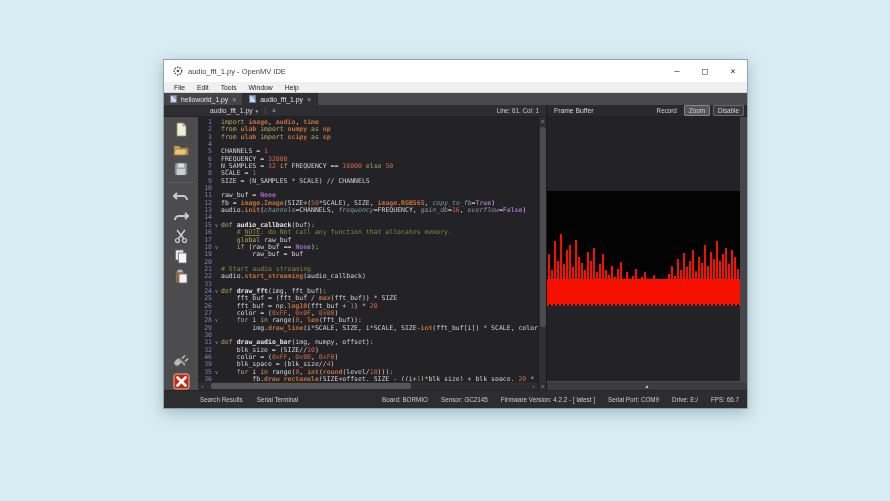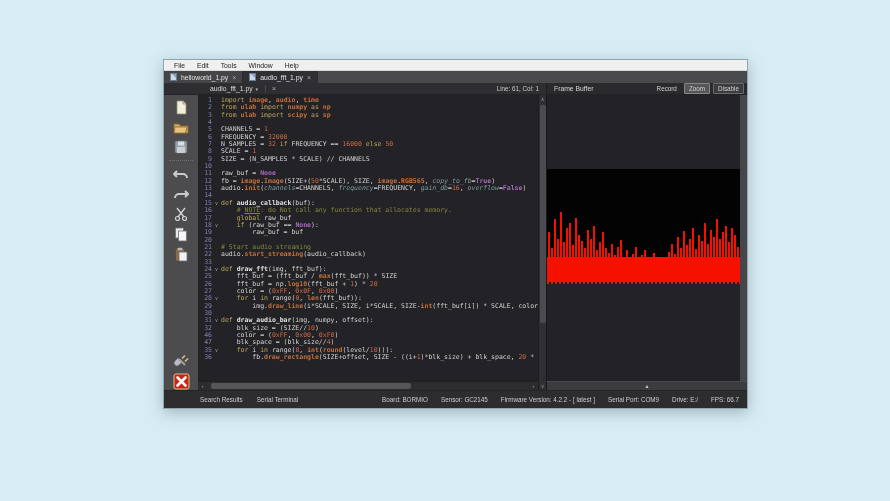--- a/index.html
+++ b/index.html
@@ -103,20 +103,32 @@
   .sb-item { white-space:nowrap; }
   .sb-right { margin-left:auto; display:flex; gap:13px; margin-right:8px; }
 
   svg { display:block; }
 </style>
 </head>
 <body>
 
 <div class="window">
 
+  <div class="titlebar">
+    <svg class="app-logo" viewBox="0 0 12 12">
+      <circle cx="6" cy="6" r="4.5" fill="none" stroke="#555" stroke-width="1.6" stroke-dasharray="2 1.2"></circle>
+      <circle cx="6" cy="6" r="1.6" fill="#555"></circle>
+    </svg>
+    <span class="title-text">audio_fft_1.py - OpenMV IDE</span>
+    <div class="win-controls">
+      <div class="win-btn">–</div>
+      <div class="win-btn">□</div>
+      <div class="win-btn">×</div>
+    </div>
+  </div>
 
   <div class="menubar">
     <span class="menu-item">File</span>
     <span class="menu-item">Edit</span>
     <span class="menu-item">Tools</span>
     <span class="menu-item">Window</span>
     <span class="menu-item">Help</span>
   </div>
 
   <div class="tabbar">
@@ -250,21 +262,21 @@
           <div class="cl"><span class="ln">24</span><span class="fm">∨</span><span class="ct"><span class="tk-k">def </span><span class="tk-d">draw_fft</span><span class="tk-p">(img, fft_buf):</span></span></div>
           <div class="cl"><span class="ln">25</span><span class="fm"></span><span class="ct"><span class="tk-p">    fft_buf = (fft_buf / </span><span class="tk-m">max</span><span class="tk-p">(fft_buf)) * SIZE</span></span></div>
           <div class="cl"><span class="ln">26</span><span class="fm"></span><span class="ct"><span class="tk-p">    fft_buf = np.</span><span class="tk-m">log10</span><span class="tk-p">(fft_buf + </span><span class="tk-n">1</span><span class="tk-p">) * </span><span class="tk-n">20</span></span></div>
           <div class="cl"><span class="ln">27</span><span class="fm"></span><span class="ct"><span class="tk-p">    color = (</span><span class="tk-n">0xFF</span><span class="tk-p">, </span><span class="tk-n">0x0F</span><span class="tk-p">, </span><span class="tk-n">0x00</span><span class="tk-p">)</span></span></div>
           <div class="cl"><span class="ln">28</span><span class="fm">∨</span><span class="ct"><span class="tk-p">    </span><span class="tk-k">for </span><span class="tk-p">i </span><span class="tk-k">in </span><span class="tk-p">range(</span><span class="tk-n">0</span><span class="tk-p">, </span><span class="tk-m">len</span><span class="tk-p">(fft_buf)):</span></span></div>
           <div class="cl"><span class="ln">29</span><span class="fm"></span><span class="ct"><span class="tk-p">        img.</span><span class="tk-m">draw_line</span><span class="tk-p">(i*SCALE, SIZE, i*SCALE, SIZE-</span><span class="tk-m">int</span><span class="tk-p">(fft_buf[i]) * SCALE, color, SCALE</span></span></div>
           <div class="cl"><span class="ln">30</span><span class="fm"></span><span class="ct"></span></div>
           <div class="cl"><span class="ln">31</span><span class="fm">∨</span><span class="ct"><span class="tk-k">def </span><span class="tk-d">draw_audio_bar</span><span class="tk-p">(img, numpy, offset):</span></span></div>
           <div class="cl"><span class="ln">32</span><span class="fm"></span><span class="ct"><span class="tk-p">    blk_size = (SIZE//</span><span class="tk-n">10</span><span class="tk-p">)</span></span></div>
           <div class="cl"><span class="ln">46</span><span class="fm"></span><span class="ct"><span class="tk-p">    color = (</span><span class="tk-n">0xFF</span><span class="tk-p">, </span><span class="tk-n">0x00</span><span class="tk-p">, </span><span class="tk-n">0xF0</span><span class="tk-p">)</span></span></div>
-          <div class="cl"><span class="ln">47</span><span class="fm"></span><span class="ct"><span class="tk-p">    blk_space = (blk_size//</span><span class="tk-n">4</span><span class="tk-p">)</span></span></div>
+          <div class="cl"><span class="ln">39</span><span class="fm"></span><span class="ct"><span class="tk-p">    blk_space = (blk_size//</span><span class="tk-n">4</span><span class="tk-p">)</span></span></div>
           <div class="cl"><span class="ln">35</span><span class="fm">∨</span><span class="ct"><span class="tk-p">    </span><span class="tk-k">for </span><span class="tk-p">i </span><span class="tk-k">in </span><span class="tk-p">range(</span><span class="tk-n">0</span><span class="tk-p">, </span><span class="tk-m">int</span><span class="tk-p">(</span><span class="tk-m">round</span><span class="tk-p">(level/</span><span class="tk-n">10</span><span class="tk-p">))):</span></span></div>
           <div class="cl"><span class="ln">36</span><span class="fm"></span><span class="ct"><span class="tk-p">        fb.</span><span class="tk-m">draw_rectangle</span><span class="tk-p">(SIZE+offset, SIZE - ((i+</span><span class="tk-n">1</span><span class="tk-p">)*blk_size) + blk_space, </span><span class="tk-n">20</span><span class="tk-p"> * SCALE,</span></span></div>
         </div>
       <div class="hscroll">
         <span class="hs-arrow">‹</span>
         <span class="hs-track">
             <span class="hs-thumb"></span>
           </span>
         <span class="hs-arrow">›</span>
       </div>

